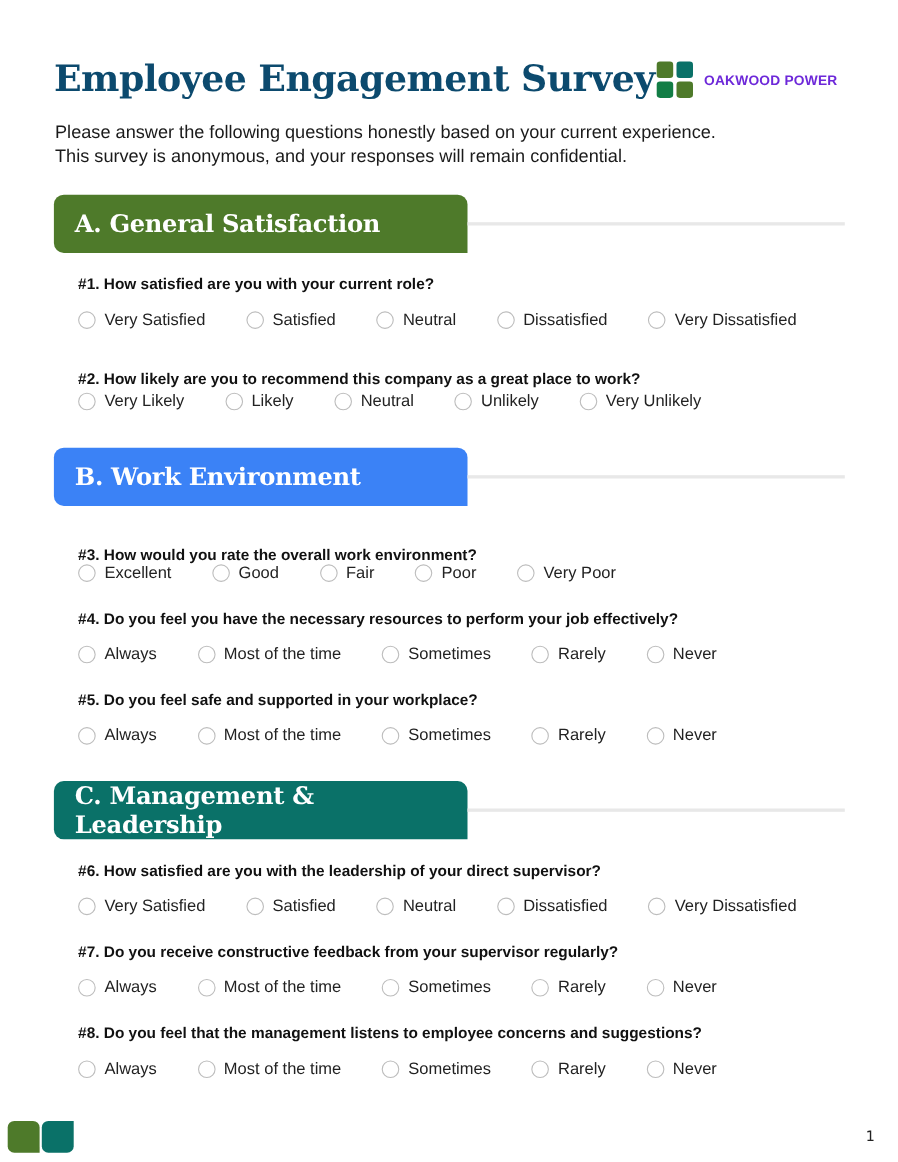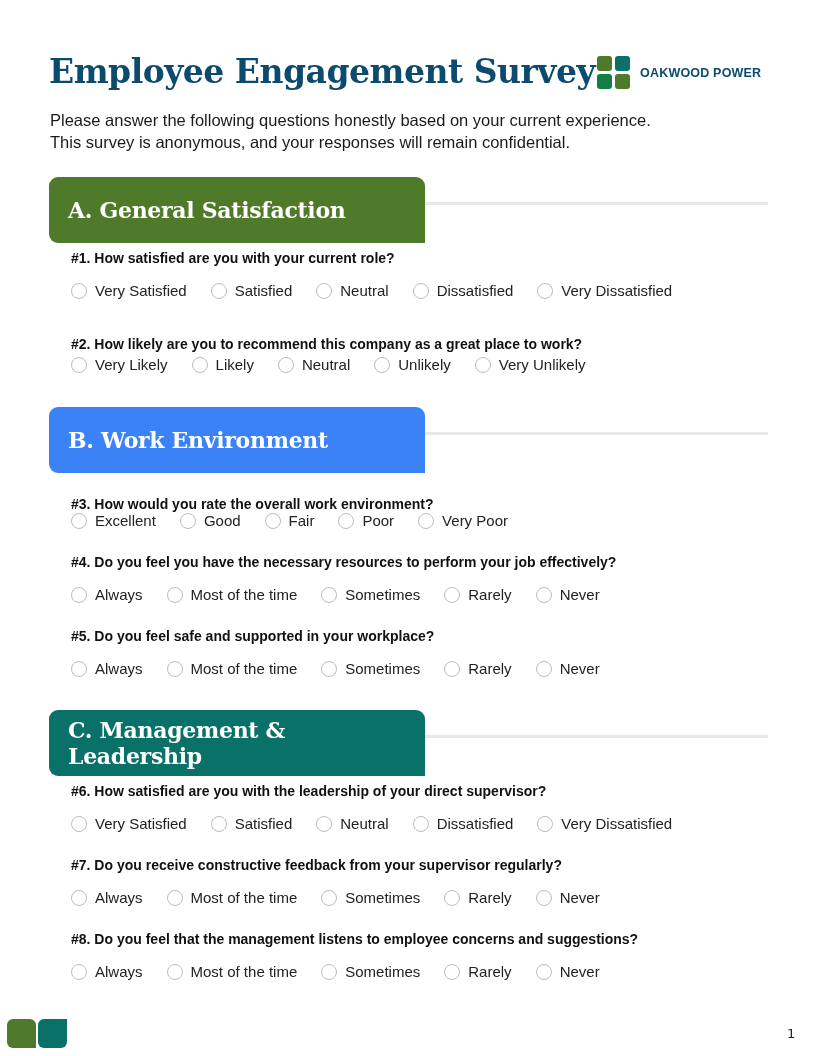--- a/index.html
+++ b/index.html
@@ -7,30 +7,30 @@
   body { position: relative; font-family: "Liberation Sans", sans-serif; color: #111; overflow: hidden; }
 
   .title {
     position: absolute; left: 49px; top: 52px;
     font-family: "DejaVu Serif", serif; font-weight: bold;
     font-size: 33px; color: #0c4a6e; letter-spacing: -0.5px;
   }
   .logo { position: absolute; left: 597px; top: 56px; display: flex; align-items: center; }
   .logo-grid { display: grid; grid-template-columns: 15px 15px; grid-template-rows: 15px 15px; gap: 3px; }
   .logo-grid span { display: block; border-radius: 3px; }
-  .logo-text { margin-left: 10px; font-size: 12.5px; font-weight: bold; color: #0c4a6e; letter-spacing: 0.2px; }
+  .logo-text { margin-left: 10px; font-size: 12.5px; font-weight: bold; color: #6d28d9; letter-spacing: 0.2px; }
 
   .intro { position: absolute; left: 50px; top: 109px; font-size: 16.5px; line-height: 22px; color: #1a1a1a; }
 
-  .section-header { position: absolute; left: 49px; width: 376px; height: 66px; border-radius: 9px 9px 0 9px; display: flex; align-items: center; padding-left: 19px; }
+  .section-header { position: absolute; left: 49px; width: 376px; height: 53px; border-radius: 9px 9px 0 9px; display: flex; align-items: center; padding-left: 19px; }
   .section-header span { font-family: "DejaVu Serif", serif; font-weight: bold; font-size: 22px; color: #ffffff; letter-spacing: -0.3px; }
   .section-rule { position: absolute; left: 425px; width: 343px; height: 3px; background: #e8e8e8; }
 
   .question { position: absolute; left: 71px; font-size: 14px; font-weight: bold; color: #111; }
-  .options { position: absolute; left: 71px; display: flex; align-items: flex-start; font-size: 15px; color: #222; }
+  .options { position: absolute; left: 71px; display: flex; align-items: flex-start; font-size: 15px; color: #222; gap: 13px; }
   .option { display: flex; align-items: center; margin-right: 24px; cursor: pointer; }
   .radio { width: 16px; height: 16px; border: 1.5px solid #bdbdbd; border-radius: 50%; margin-right: 8px; background: #fff; }
 
   .footer-mark { position: absolute; left: 7px; top: 1019px; display: flex; gap: 2px; }
   .footer-mark span { display: block; width: 29px; height: 29px; border-radius: 6px 6px 6px 6px; }
   .page-num { position: absolute; left: 787px; top: 1026px; font-family: "DejaVu Sans", sans-serif; font-size: 13px; color: #222; }
 </style>
 </head>
 <body>
 

